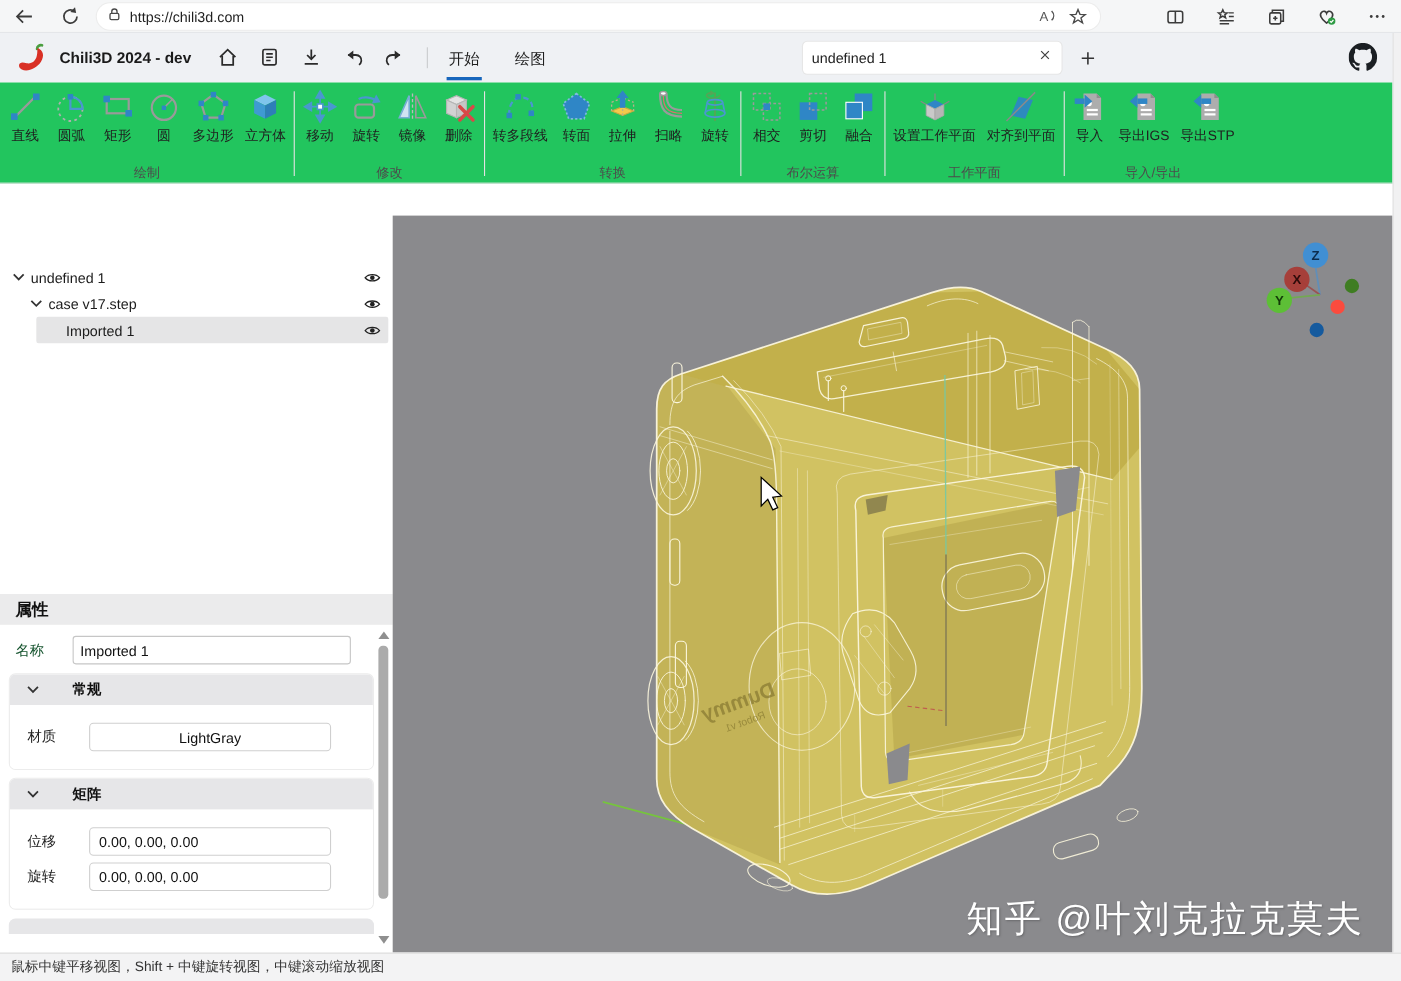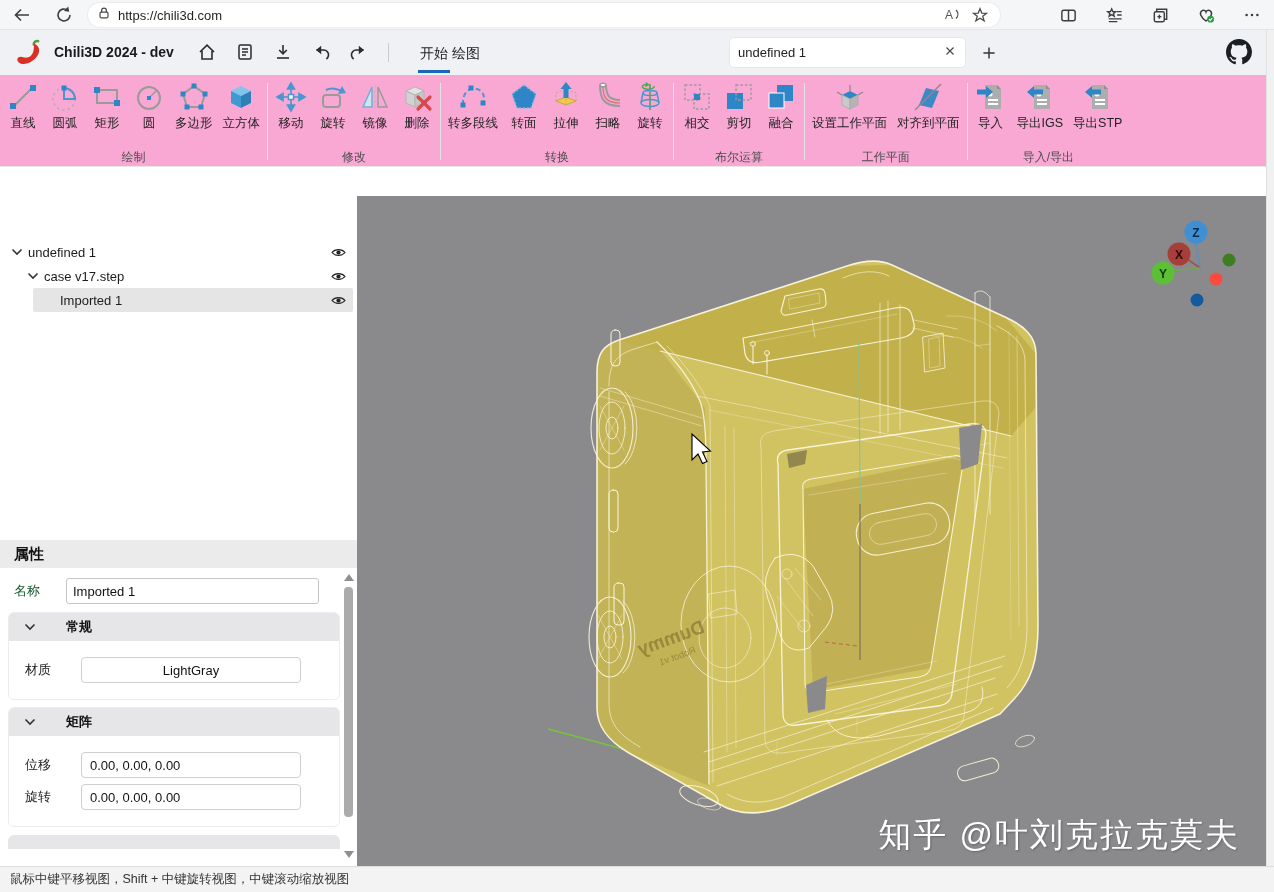--- a/index.html
+++ b/index.html
@@ -18,31 +18,31 @@
   #addr-right { position:absolute; right:6px; top:0; height:24px; display:flex; align-items:center; }
   #browser-right { position:absolute; right:8px; top:3px; height:24px; display:flex; align-items:center; gap:18px; }
 
   
   #appbar { position:absolute; top:30px; left:0; width:1274px; height:45px; background:#eff1f4; }
   #applogo { position:absolute; left:14px; top:8px; width:30px; height:30px; }
   #apptitle { position:absolute; left:54px; top:14px; font-size:14px; font-weight:bold; color:#1a1a1a; }
   #quickicons { position:absolute; left:196px; top:11px; display:flex; gap:16px; }
   .qicon { width:22px; height:22px; display:flex; align-items:center; justify-content:center; color:#333; }
   #appdivider { position:absolute; left:388px; top:13px; width:1px; height:19px; background:#c9cbce; }
-  #apptabs { position:absolute; left:418px; top:13px; display:flex; }
+  #apptabs { position:absolute; left:406px; top:13px; display:flex; gap:28px; }
   .apptab { font-size:14px; color:#1f1f1f; padding:2px 2px 7px 2px; cursor:default; }
   .apptab.active { border-bottom:3px solid #1766bc; }
   #doctab { position:absolute; left:730px; top:8px; width:235px; height:29px; background:#ffffff;
     border-radius:4px; display:flex; align-items:center; padding:0 8px; box-shadow:0 0 0 1px #e6e6e6; }
   #doctab .doclabel { font-size:13px; color:#222; flex:1; }
   #newdoc { position:absolute; left:978px; top:12px; width:22px; height:22px; display:flex; align-items:center; justify-content:center; }
   #githubbtn { position:absolute; left:1226px; top:9px; width:26px; height:26px; }
 
   
-  #ribbon { position:absolute; top:75px; left:0; width:1266px; height:92px; background:#f9a8d4;
+  #ribbon { position:absolute; top:75px; left:0; width:1266px; height:92px; background:#22c55e;
     border-bottom:1px solid #e7e7e7; display:flex; align-items:stretch; padding-left:2px; }
   .rgroup { display:flex; flex-direction:column; justify-content:flex-start; padding-top:4px; }
   .rbuttons { display:flex; align-items:flex-start; justify-content:center; flex:1; }
   .rbtn { display:flex; flex-direction:column; align-items:center; padding:2px 5px; border-radius:3px; }
   .rbtn .ricon { width:32px; height:32px; }
   .rbtn .ricon svg { width:32px; height:32px; display:block; }
   .rbtn .rlabel { font-size:12.5px; color:#1f1f1f; margin-top:2px; white-space:nowrap; }
   .rgroup-label { text-align:center; font-size:12px; color:#4c4c4c; height:18px; line-height:18px; }
   .rdivider { width:1px; background:#e3e3e3; margin:8px 2px 6px 2px; }
 

